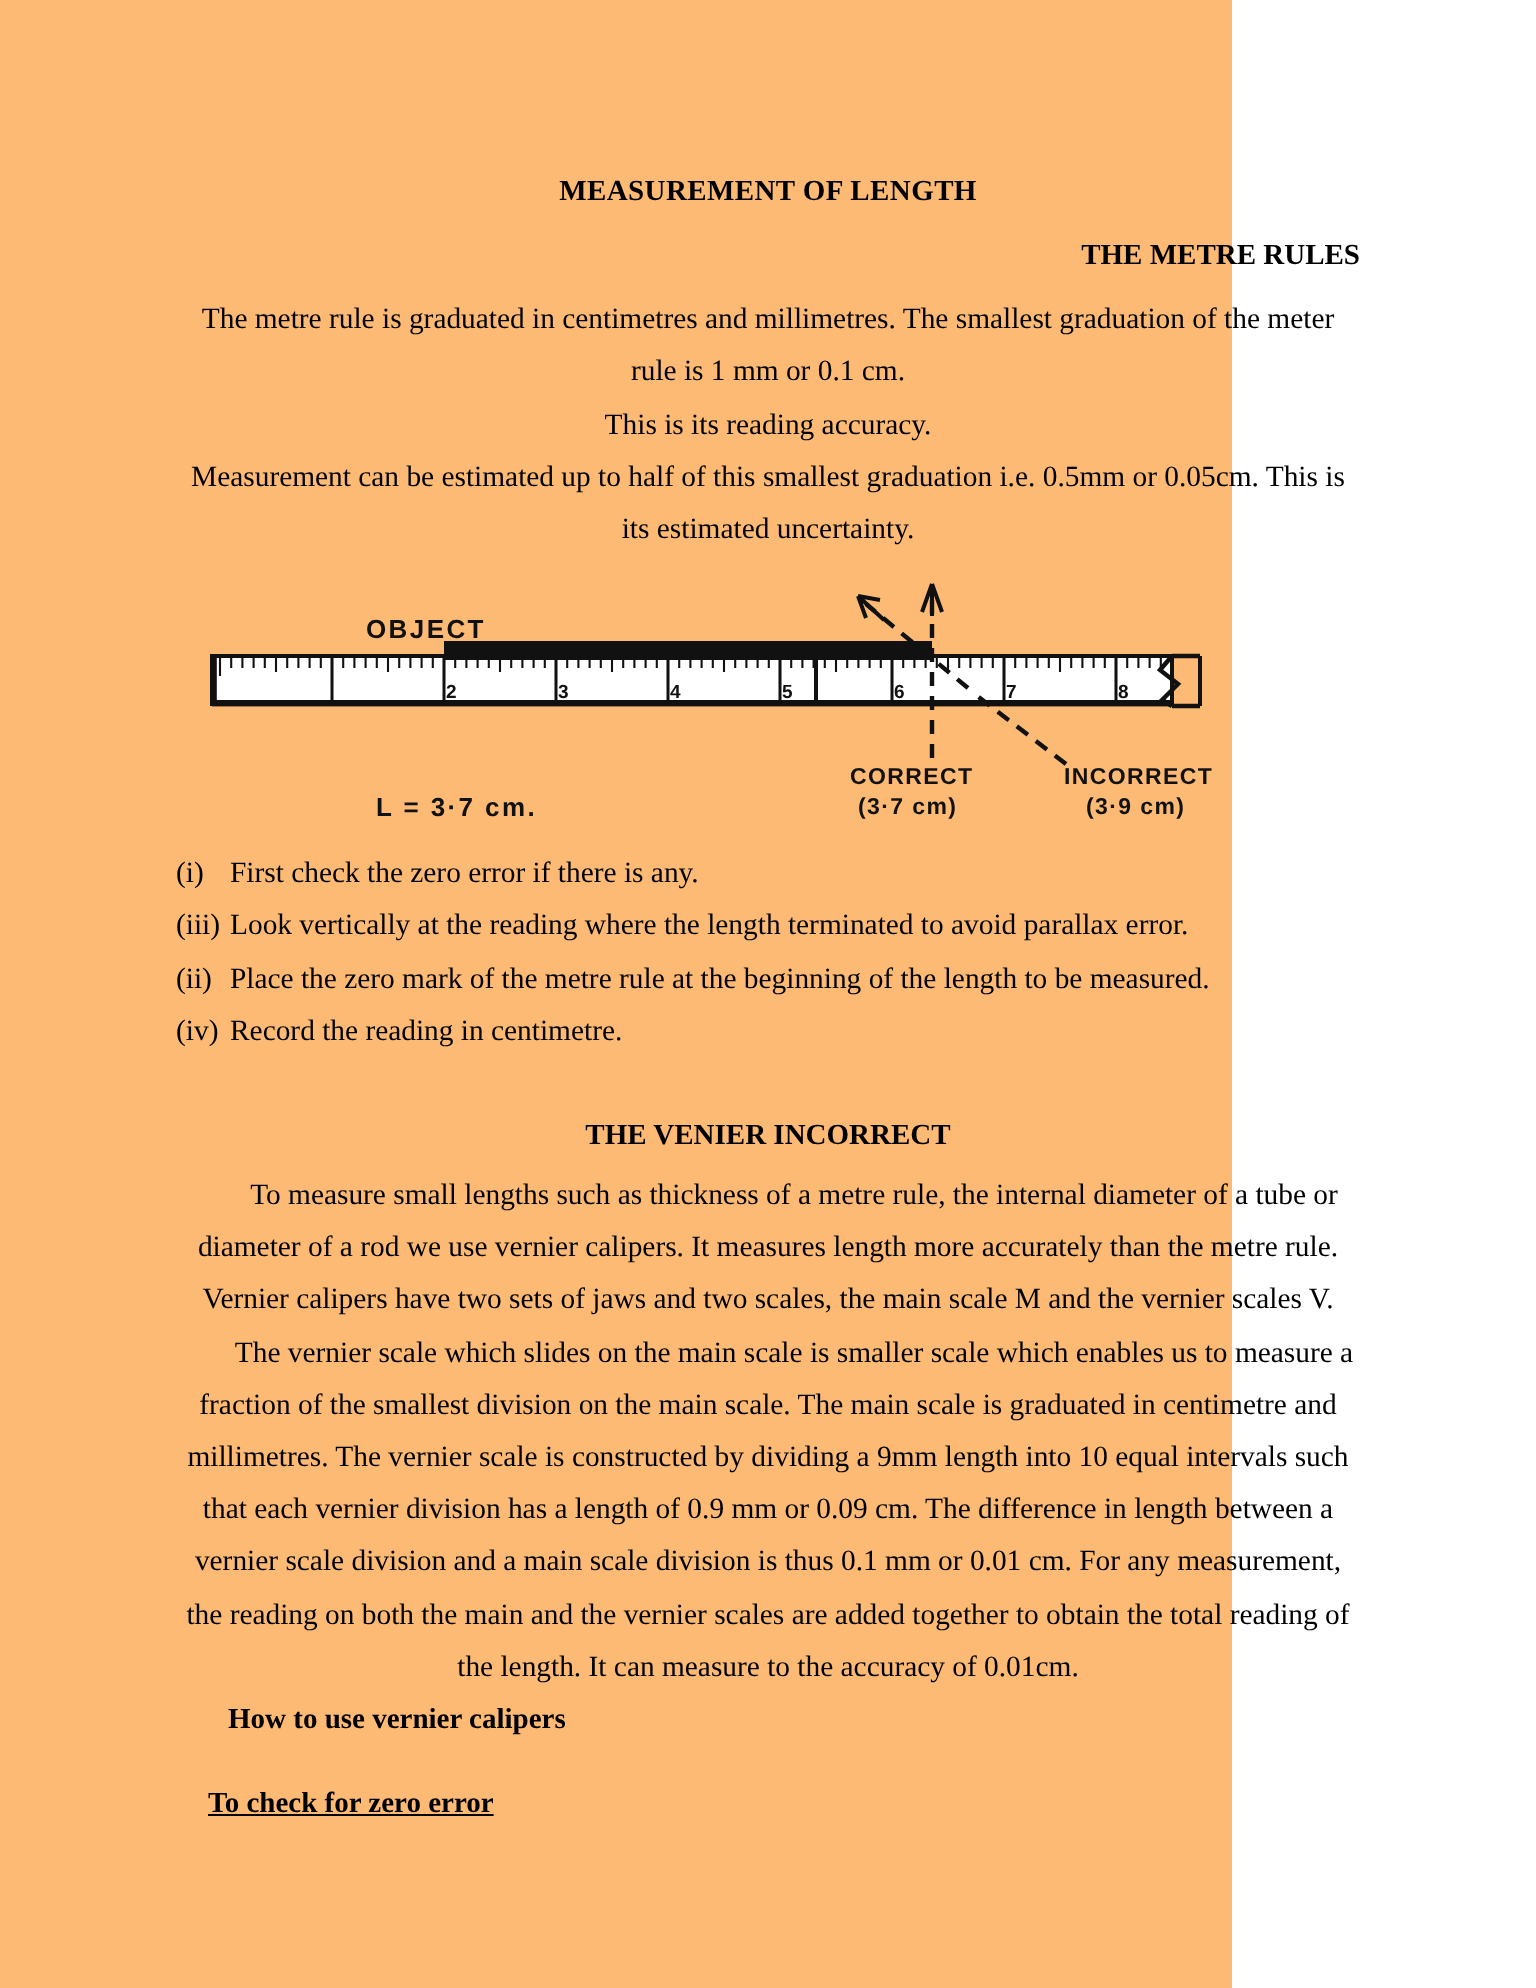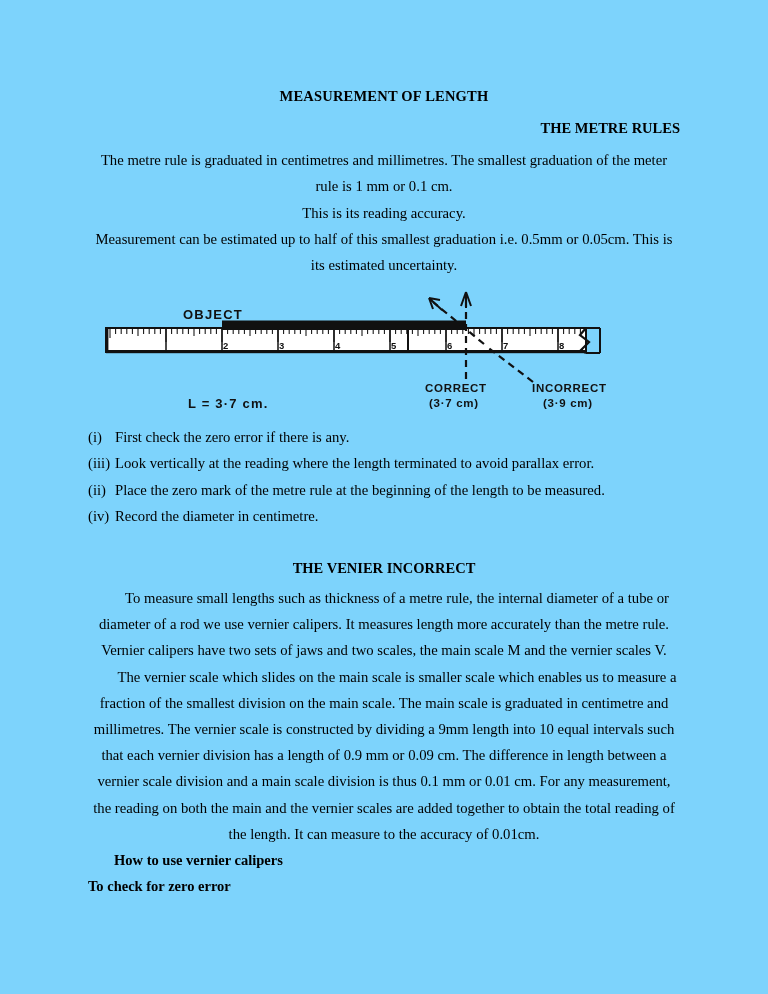--- a/index.html
+++ b/index.html
@@ -11,23 +11,23 @@
     width: 768px;
     height: 994px;
     position: relative;
     font-family: "Liberation Serif", "DejaVu Serif", serif;
     color: #000000;
     overflow: hidden;
   }
   .page {
     position: absolute;
     left: 0; top: 0;
-    width: 768px;
+    width: 616px;
     height: 994px;
-    background: #7dd3fc;
+    background: #fdba74;
   }
   .content {
     position: absolute;
     left: 88px;
     top: 88px;
     width: 592px;
   }
 
   
   .doc-title {
@@ -79,22 +79,23 @@
   .sub-heading-indent {
     font-weight: bold;
     font-size: 14.5px;
     margin: 0;
     line-height: 26.2px;
     padding-left: 26px;
   }
   .sub-heading {
     font-weight: bold;
     font-size: 14.5px;
-    margin: 0;
+    margin: 16px;
     line-height: 26.2px;
+    text-decoration: underline;
   }
   .gap-lg { height: 30px; }
 
   
   .figure-wrap {
     position: relative;
     width: 592px;
     height: 128px;
     margin: 8px 0 10px 0;
   }
@@ -282,21 +283,21 @@
     <div class="list-line">
       <span class="list-marker">(iii)</span>
       <span>Look vertically at the reading where the length terminated to avoid parallax error.</span>
     </div>
     <div class="list-line">
       <span class="list-marker">(ii)</span>
       <span>Place the zero mark of the metre rule at the beginning of the length to be measured.</span>
     </div>
     <div class="list-line">
       <span class="list-marker">(iv)</span>
-      <span>Record the diameter in centimetre.</span>
+      <span>Record the reading in centimetre.</span>
     </div>
 
     <div class="gap-lg"></div>
 
     <div class="centered-heading">THE VENIER INCORRECT</div>
 
     <p class="body-text indent-first">To measure small lengths such as thickness of a metre rule, the internal diameter of a tube or diameter of a rod we use vernier calipers. It measures length more accurately than the metre rule. Vernier calipers have two sets of jaws and two scales, the main scale M and the vernier scales V.</p>
     <p class="body-text indent-first">The vernier scale which slides on the main scale is smaller scale which enables us to measure a fraction of the smallest division on the main scale. The main scale is graduated in centimetre and millimetres. The vernier scale is constructed by dividing a 9mm length into 10 equal intervals such that each vernier division has a length of 0.9 mm or 0.09 cm. The difference in length between a vernier scale division and a main scale division is thus 0.1 mm or 0.01 cm. For any measurement, the reading on both the main and the vernier scales are added together to obtain the total reading of the length. It can measure to the accuracy of 0.01cm.</p>
 
     <div class="sub-heading-indent">How to use vernier calipers</div>

